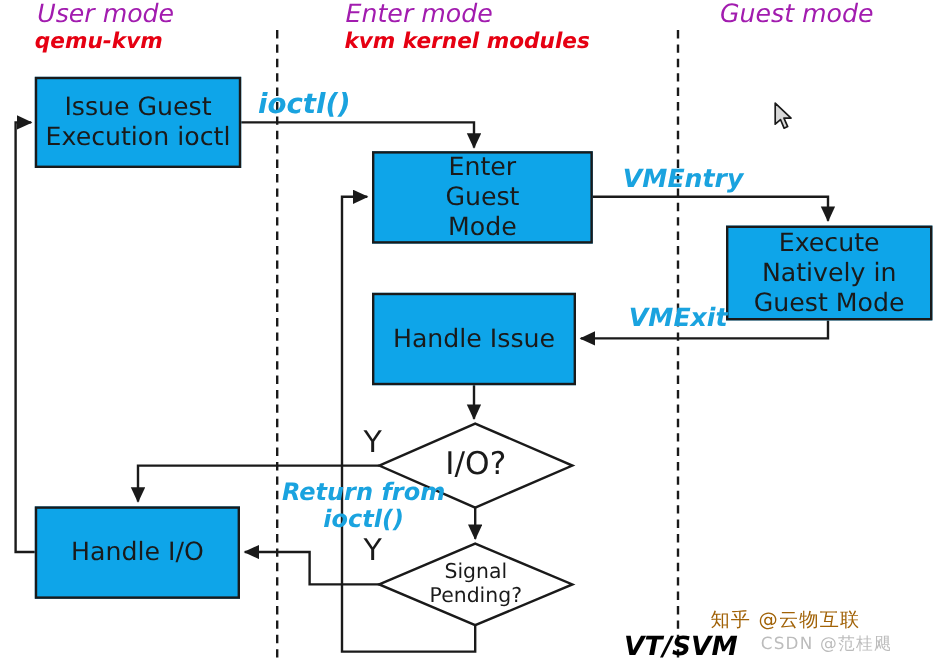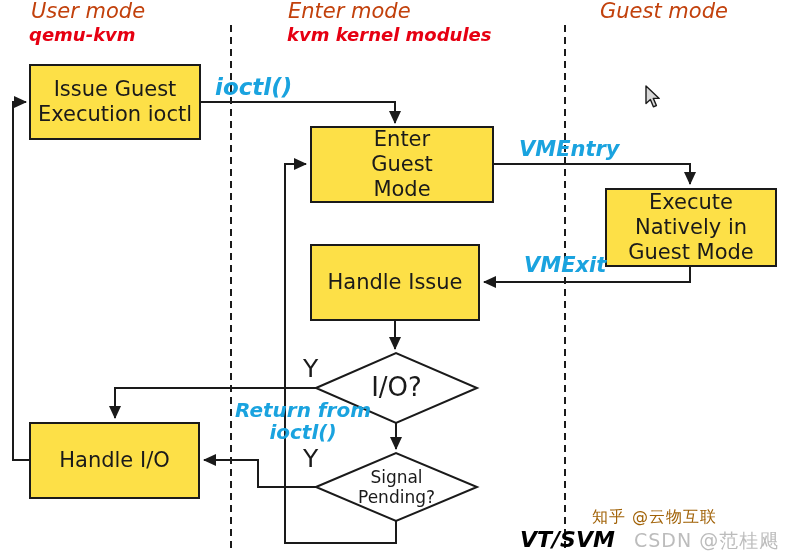--- a/index.html
+++ b/index.html
@@ -4,47 +4,47 @@
 <style>
   html,body{margin:0;padding:0;background:#fff;}
   .stage{
     position:relative;width:787px;height:558px;background:#ffffff;overflow:hidden;
     font-family:"DejaVu Sans","Liberation Sans",sans-serif;color:#1a1a1a;
   }
   .stage svg.wires{position:absolute;left:0;top:0;z-index:1;}
   .abs{position:absolute;z-index:2;}
   
   .node{
-    position:absolute;z-index:2;background:#fde047;border:2px solid #1a1a1a;
+    position:absolute;z-index:2;background:#0ea5e9;border:2px solid #1a1a1a;
     display:flex;align-items:center;justify-content:center;text-align:center;
     font-size:21px;line-height:25px;white-space:pre-line;box-sizing:border-box;
   }
   
-  .lane-title{font-style:italic;font-size:21px;line-height:23px;color:#c2410c;}
+  .lane-title{font-style:italic;font-size:21px;line-height:23px;color:#a21caf;}
   .lane-sub{font-style:italic;font-weight:bold;font-size:18px;line-height:23px;color:var(--emphasis,#e60012);}
   
   .edge-label{
     font-style:italic;font-weight:bold;color:var(--accent,#1aa3df);
     font-size:21px;line-height:22px;white-space:pre-line;
   }
   .edge-label.big{font-size:23px;}
   .edge-label.center{text-align:center;margin-left:44px;}
   
   .dec-label{
     position:absolute;z-index:3;text-align:center;white-space:pre-line;color:#1a1a1a;
   }
   .dec-io{font-size:26px;}
   .dec-signal{font-size:17px;line-height:20px;}
   .y-label{font-size:25px;line-height:26px;color:#1a1a1a;}
   .vtsvm{font-style:italic;font-weight:bold;font-size:22px;color:#000;}
   .wm{
     color:#a16207;font-size:16px;letter-spacing:1px;white-space:nowrap;
     text-shadow:2px 2px 0 #ffffff;z-index:4;
   }
-  .wm.light{color:#bcbcbc;font-size:19px;}
+  .wm.light{color:#bcbcbc;font-size:14px;}
 </style>
 </head>
 <body>
 
 <div class="stage" style="--accent: #1AA3DF; --emphasis: #E60012;">
 
   <svg class="wires" width="787" height="558" viewBox="0 0 787 558">
     <defs>
       <marker id="arw" markerUnits="userSpaceOnUse" markerWidth="16" markerHeight="14" refX="12" refY="6" orient="auto">
         <path d="M0,0 L13,6 L0,12 Z" fill="#1a1a1a"></path>

